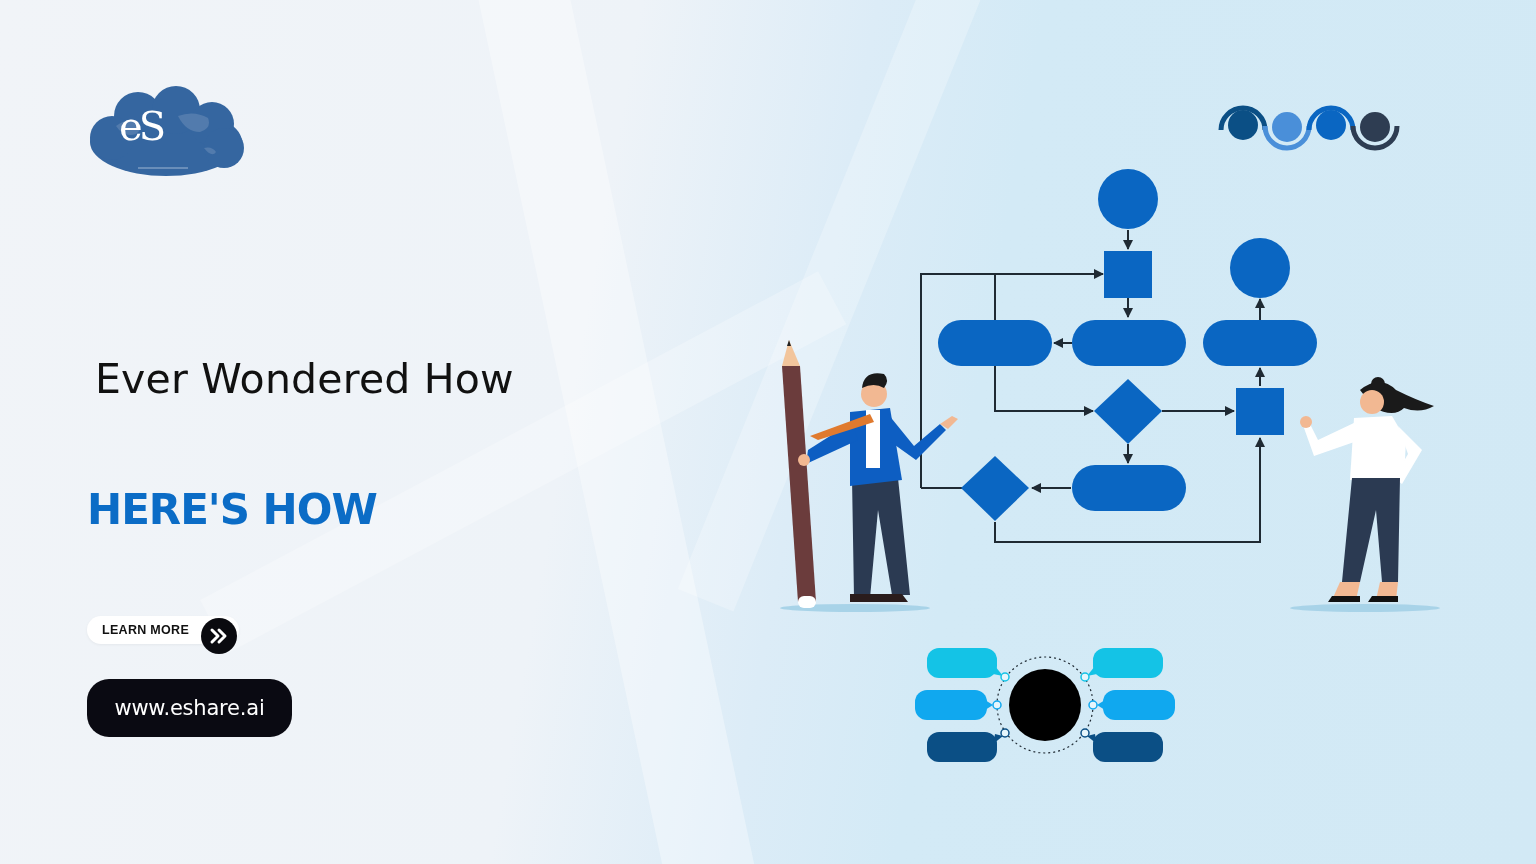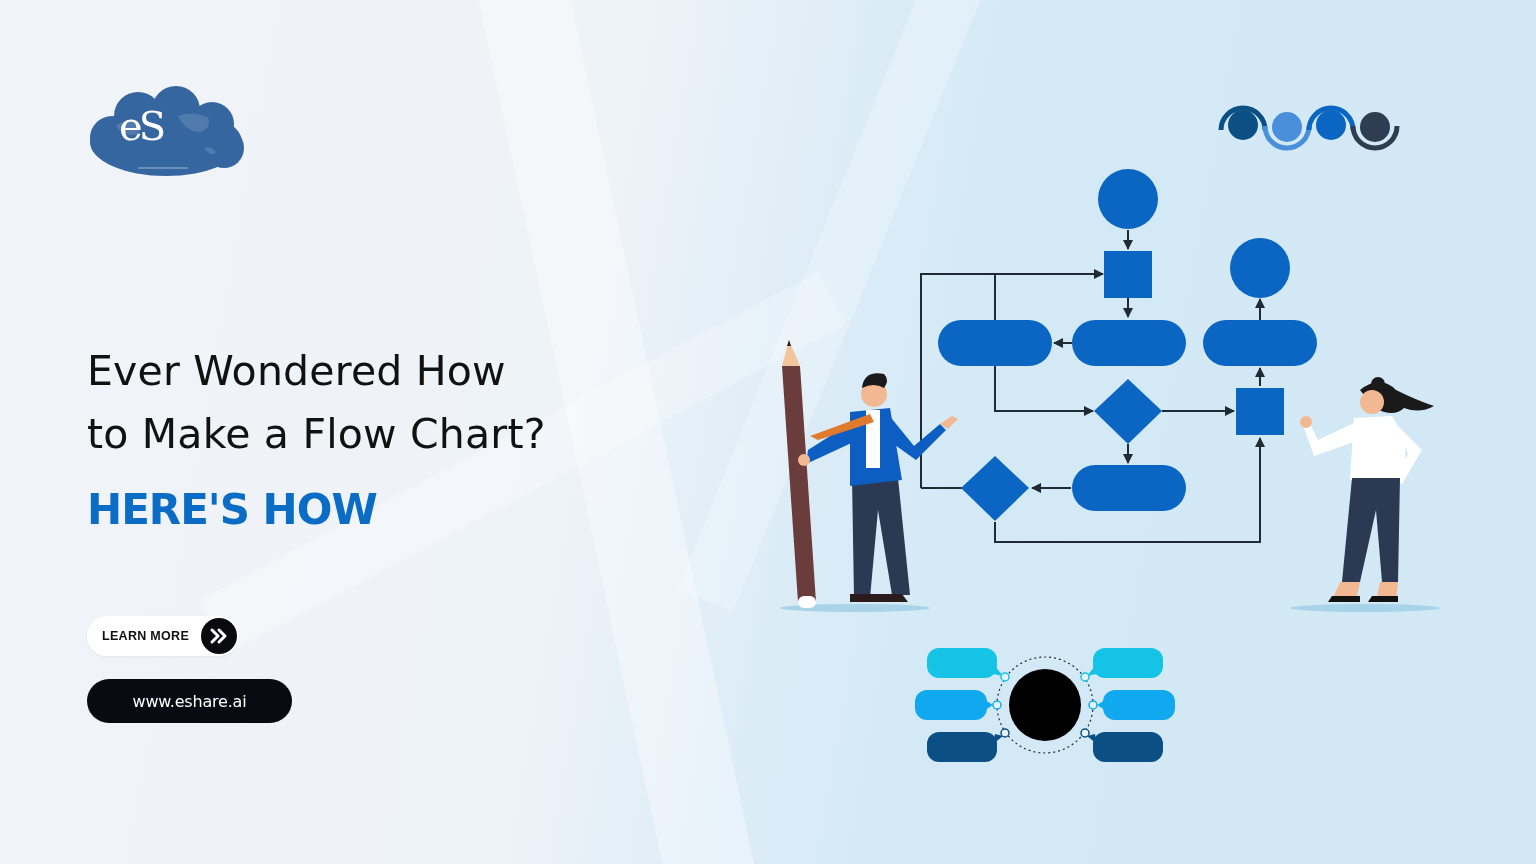--- a/index.html
+++ b/index.html
@@ -7,37 +7,37 @@
          font-family: "Liberation Sans", sans-serif; }
   .bg { position: absolute; inset: 0;
         background: linear-gradient(100deg, #f1f4f8 0%, #eef3f8 38%, #dcecf7 52%, #d3eaf6 62%, #d2e9f5 100%); }
   .bg-veil { position: absolute; inset: 0; overflow: hidden; }
   .bg-veil .s { position: absolute; background: rgba(255,255,255,0.35); transform-origin: 0 0; }
   .abs { position: absolute; }
 
   
   .headline { position: absolute; left: 87px; top: 340px; color: #111;
               font-family: "DejaVu Sans", sans-serif; font-size: 41px; line-height: 63px;
-              font-weight: normal; letter-spacing: 0.2px; margin: 0; }
+              font-weight: normal; letter-spacing: 0.2px; margin: 8px; }
   .headline .line { display: block; white-space: nowrap; }
   .accent { position: absolute; left: 87px; top: 480px; color: #0b6cc6;
             font-family: "DejaVu Sans", sans-serif; font-weight: bold; font-size: 42px;
             line-height: 60px; letter-spacing: -1px; white-space: nowrap; }
 
-  .learn-btn { position: absolute; left: 87px; top: 616px; width: 152px; height: 40px;
+  .learn-btn { position: absolute; left: 87px; top: 616px; width: 152px; height: 28px;
                background: #fff; border-radius: 20px; box-shadow: 0 1px 3px rgba(0,0,0,0.05);
                display: flex; align-items: center; cursor: pointer; }
   .learn-btn .lbl { margin-left: 15px; font-size: 12.5px; font-weight: bold; color: #111;
                     letter-spacing: 0.3px; white-space: nowrap; }
   .learn-btn .ico { position: absolute; right: 2px; top: 2px; width: 36px; height: 36px;
                     border-radius: 50%; background: #0a0a0f; }
 
-  .url-pill { position: absolute; left: 87px; top: 679px; width: 205px; height: 44px;
+  .url-pill { position: absolute; left: 87px; top: 679px; width: 205px; height: 58px;
               background: #0a0a12; border-radius: 22px; color: #fff; display: flex;
-              align-items: center; justify-content: center; font-size: 16px;
+              align-items: center; justify-content: center; font-size: 21px;
               font-family: "DejaVu Sans", sans-serif; letter-spacing: -0.2px; cursor: pointer; }
 </style>
 </head>
 <body>
 
 <div class="bg"></div>
 <div class="bg-veil">
   <div class="s" style="left:470px;top:-40px;width:90px;height:1000px;transform:rotate(-12deg);"></div>
   <div class="s" style="left:940px;top:-60px;width:60px;height:700px;transform:rotate(22deg);background:rgba(255,255,255,0.25);"></div>
   <div class="s" style="left:200px;top:600px;width:700px;height:60px;transform:rotate(-28deg);background:rgba(255,255,255,0.25);"></div>
@@ -58,21 +58,20 @@
       <path d="M92 30 q16-6 30 2 q4 10 -8 14 q-14 0 -22 -16z"></path>
       <path d="M118 62 q8 -2 12 4 q-4 6 -12 -4z"></path>
     </g>
     <line x1="52" y1="82" x2="102" y2="82" stroke="#9fb6d3" stroke-width="1"></line>
   </svg>
   <div class="abs" style="left:33px;top:4px;color:#fff;font-family:'DejaVu Serif',serif;font-size:40px;line-height:72px;letter-spacing:-4px;">eS</div>
 </div>
 
 <h1 class="headline">
   <span class="line">Ever Wondered How</span>
-  <span class="line">to Make a Flow Chart?</span>
 </h1>
 <div class="accent">HERE'S HOW</div>
 
 <div class="learn-btn">
   <span class="lbl">LEARN MORE</span>
   <span class="ico">
     <svg width="36" height="36" viewBox="0 0 36 36">
       <path d="M11 12 l6 6 l-6 6 M18 12 l6 6 l-6 6" fill="none" stroke="#fff" stroke-width="3" stroke-linecap="round" stroke-linejoin="round"></path>
     </svg>
   </span>

